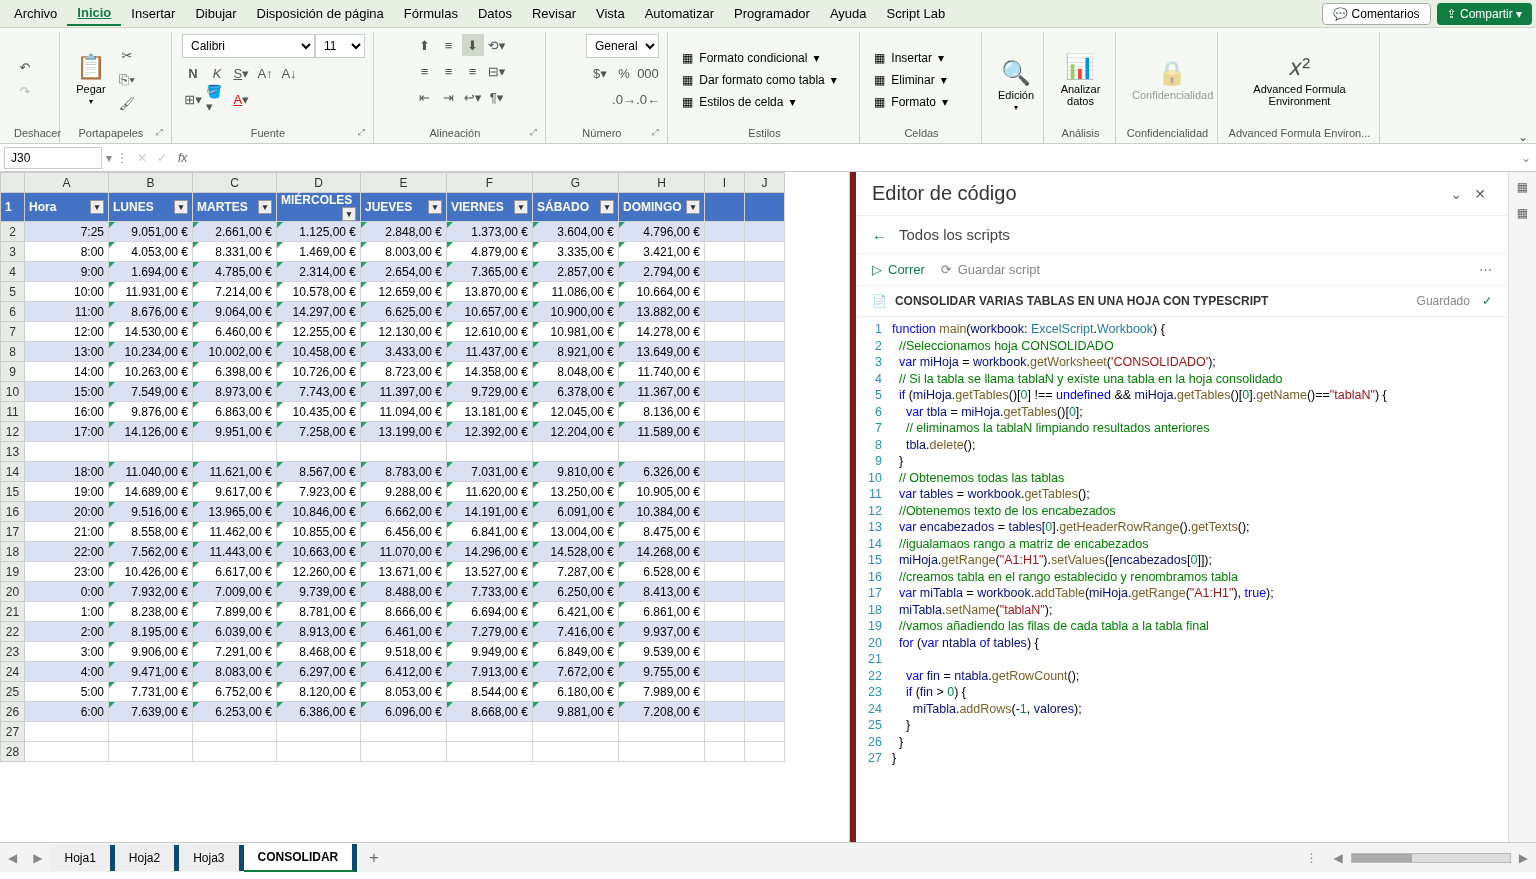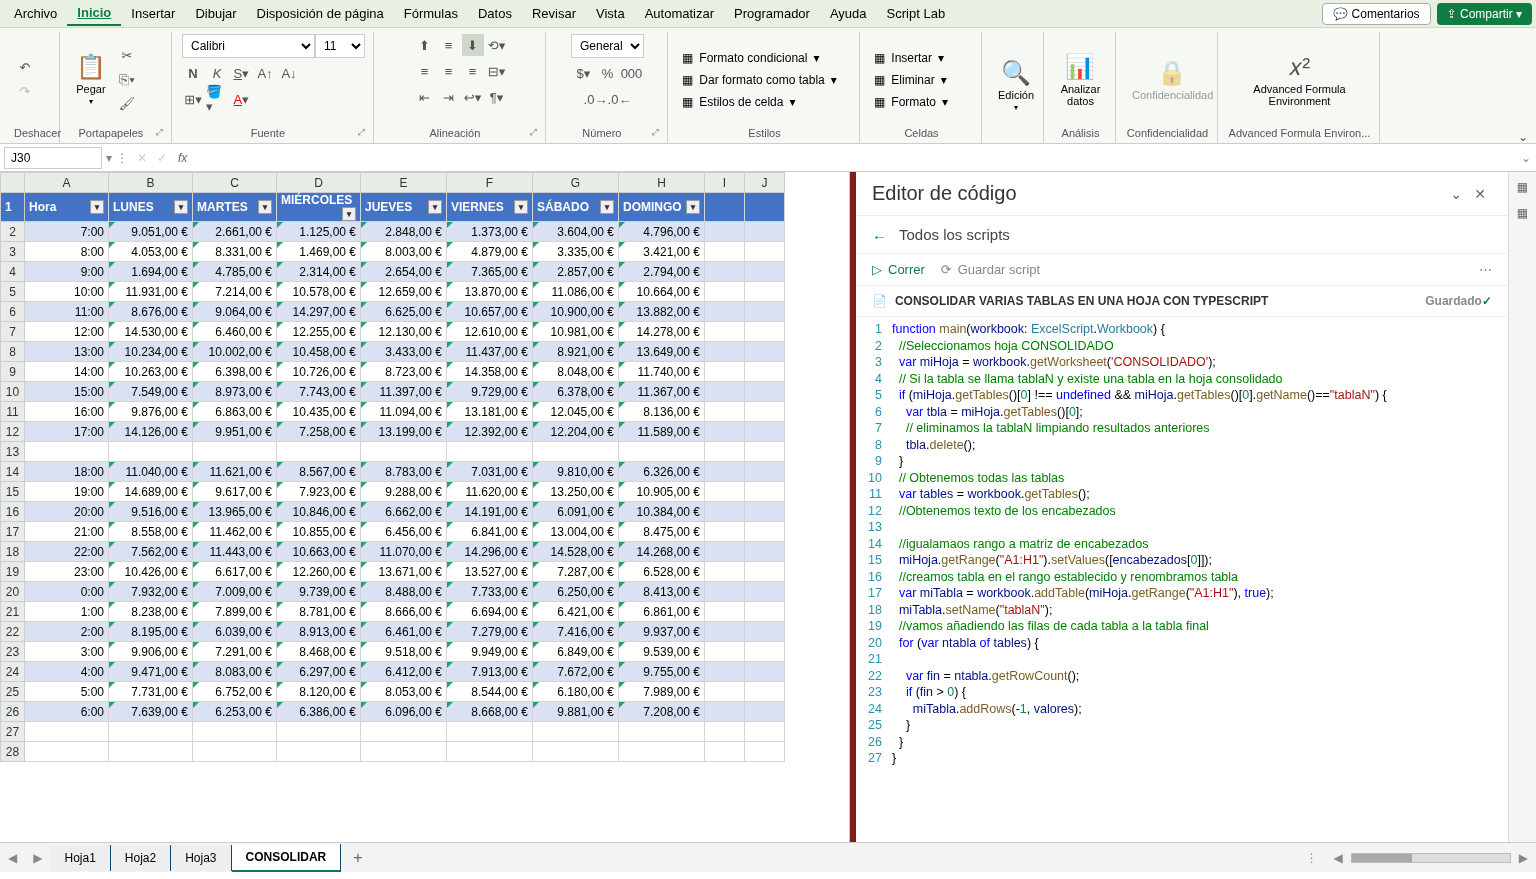--- a/index.html
+++ b/index.html
@@ -55,37 +55,37 @@
 
 .editor-header { display: flex; align-items: center; padding: 10px 16px; font-size: 20px; color: #333; border-bottom: 1px solid #eee; }
 .editor-header .spacer { flex: 1; }
 .editor-header .hbtn { width: 24px; text-align: center; color: #666; cursor: pointer; font-size: 14px; }
 .editor-sub { display: flex; align-items: center; padding: 10px 16px; font-size: 15px; color: #444; border-bottom:1px solid #f0f0f0; gap: 12px; }
 .editor-actions { display: flex; align-items: center; padding: 8px 16px; gap: 16px; font-size: 13px; border-bottom: 1px solid #eee; }
 .editor-actions .run { color: #107c41; display: flex; align-items: center; gap: 6px; cursor: pointer; }
 .editor-actions .save { color: #888; display: flex; align-items: center; gap: 6px; cursor: pointer; }
 .editor-actions .dots { margin-left: auto; color: #666; cursor: pointer; }
 .script-title { display: flex; align-items: center; padding: 8px 16px; font-size: 12px; font-weight: 600; color: #a4262c; border-bottom: 1px solid #eee; gap: 8px; }
-.script-title .saved { margin-left: auto; color: #888; font-weight: bold; display:flex; align-items:flex-start; gap:0; }
+.script-title .saved { margin-left: auto; color: #888; font-weight: normal; display:flex; align-items:flex-start; gap:12px; }
 .code { font-family: Consolas, monospace; font-size: 12.5px; line-height: 16.5px; padding: 4px 0; overflow: auto; flex: 1; }
 .code-line { display: flex; }
 .code-line .ln { width: 36px; text-align: right; color: #2b91af; padding-right: 10px; user-select: none; }
 .code-line .ct { white-space: pre; }
 .k { color: #0000ff; }
 .s { color: #a31515; }
 .c { color: #008000; }
 .t { color: #267f99; }
 .n { color: #098658; }
 .f { color: #795e26; }
 .p { color: #001080; }
 
 
 .tabbar { display: flex; align-items: center; height: 30px; border-top: 1px solid #ccc; background: #f3f3f3; font-size: 12px; }
 .tabbar .nav { padding: 0 8px; color: #888; cursor: pointer; }
-.tabbar .tab { padding: 6px 14px; border-right: 1px solid #0c4a6e; cursor: pointer; background:#eee; }
+.tabbar .tab { padding: 6px 14px; border-right: 5px solid #0c4a6e; cursor: pointer; background:#eee; }
 .tabbar .tab.active { background: #fff; border-bottom: 2px solid #107c41; font-weight: 600; }
 .tabbar .add { padding: 0 12px; color: #666; cursor: pointer; font-size: 16px; }
 .tabbar .spacer { flex: 1; }
 .right-strip { width: 28px; background: #f5f5f5; border-left: 1px solid #ddd; display:flex; flex-direction:column; align-items:center; padding-top:8px; gap:12px; color:#666; }
 </style>
 </head>
 <body>
 
 <div class="menubar" id="menubar">
 <div class="item">Archivo</div>
@@ -177,21 +177,21 @@
         <span class="ribbon-btn">⇤</span>
         <span class="ribbon-btn">⇥</span>
         <span class="ribbon-btn">↩▾</span>
         <span class="ribbon-btn">¶▾</span>
       </div>
     </div>
     <div class="ribbon-group-label"><span>Alineación</span><span class="dialog-launcher">⤢</span></div>
   </div>
 
   <div class="ribbon-group" style="width:120px">
-    <div class="ribbon-content" style="flex-direction:column; gap:4px; align-items:center">
+    <div class="ribbon-content" style="flex-direction:column; gap:4px; align-items:flex-end">
       <select class="ribbon-select"><option>General</option></select>
       <div style="display:flex; gap:2px">
         <span class="ribbon-btn">$▾</span>
         <span class="ribbon-btn">%</span>
         <span class="ribbon-btn">000</span>
       </div>
       <div style="display:flex; gap:2px">
         <span class="ribbon-btn">.0→</span>
         <span class="ribbon-btn">.0←</span>
       </div>
@@ -300,21 +300,21 @@
             <td>MIÉRCOLES<span class="filter">▾</span></td>
             <td>JUEVES<span class="filter">▾</span></td>
             <td>VIERNES<span class="filter">▾</span></td>
             <td>SÁBADO<span class="filter">▾</span></td>
             <td>DOMINGO<span class="filter">▾</span></td>
             <td></td>
             <td></td>
           </tr>
           <tr class="even">
             <td class="rowhead">2</td>
-            <td>7:00</td>
+            <td>7:25</td>
             <td><span class="tri"></span>9.051,00 €</td>
             <td><span class="tri"></span>2.661,00 €</td>
             <td><span class="tri"></span>1.125,00 €</td>
             <td><span class="tri"></span>2.848,00 €</td>
             <td><span class="tri"></span>1.373,00 €</td>
             <td><span class="tri"></span>3.604,00 €</td>
             <td><span class="tri"></span>4.796,00 €</td>
             <td></td>
             <td></td>
           </tr>
@@ -734,20 +734,21 @@
         <div class="code-line">
           <span class="ln">11</span>
           <span class="ct">  <span class="k">var</span> <span class="p">tables</span> = <span class="p">workbook</span>.<span class="f">getTables</span>();</span>
         </div>
         <div class="code-line">
           <span class="ln">12</span>
           <span class="ct">  <span class="c">//Obtenemos texto de los encabezados</span></span>
         </div>
         <div class="code-line">
           <span class="ln">13</span>
+          <span class="ct">  <span class="k">var</span> <span class="p">encabezados</span> = <span class="p">tables</span>[<span class="n">0</span>].<span class="f">getHeaderRowRange</span>().<span class="f">getTexts</span>();</span>
         </div>
         <div class="code-line">
           <span class="ln">14</span>
           <span class="ct">  <span class="c">//igualamaos rango a matriz de encabezados</span></span>
         </div>
         <div class="code-line">
           <span class="ln">15</span>
           <span class="ct">  <span class="p">miHoja</span>.<span class="f">getRange</span>(<span class="s">"A1:H1"</span>).<span class="f">setValues</span>([<span class="p">encabezados</span>[<span class="n">0</span>]]);</span>
         </div>
         <div class="code-line">

